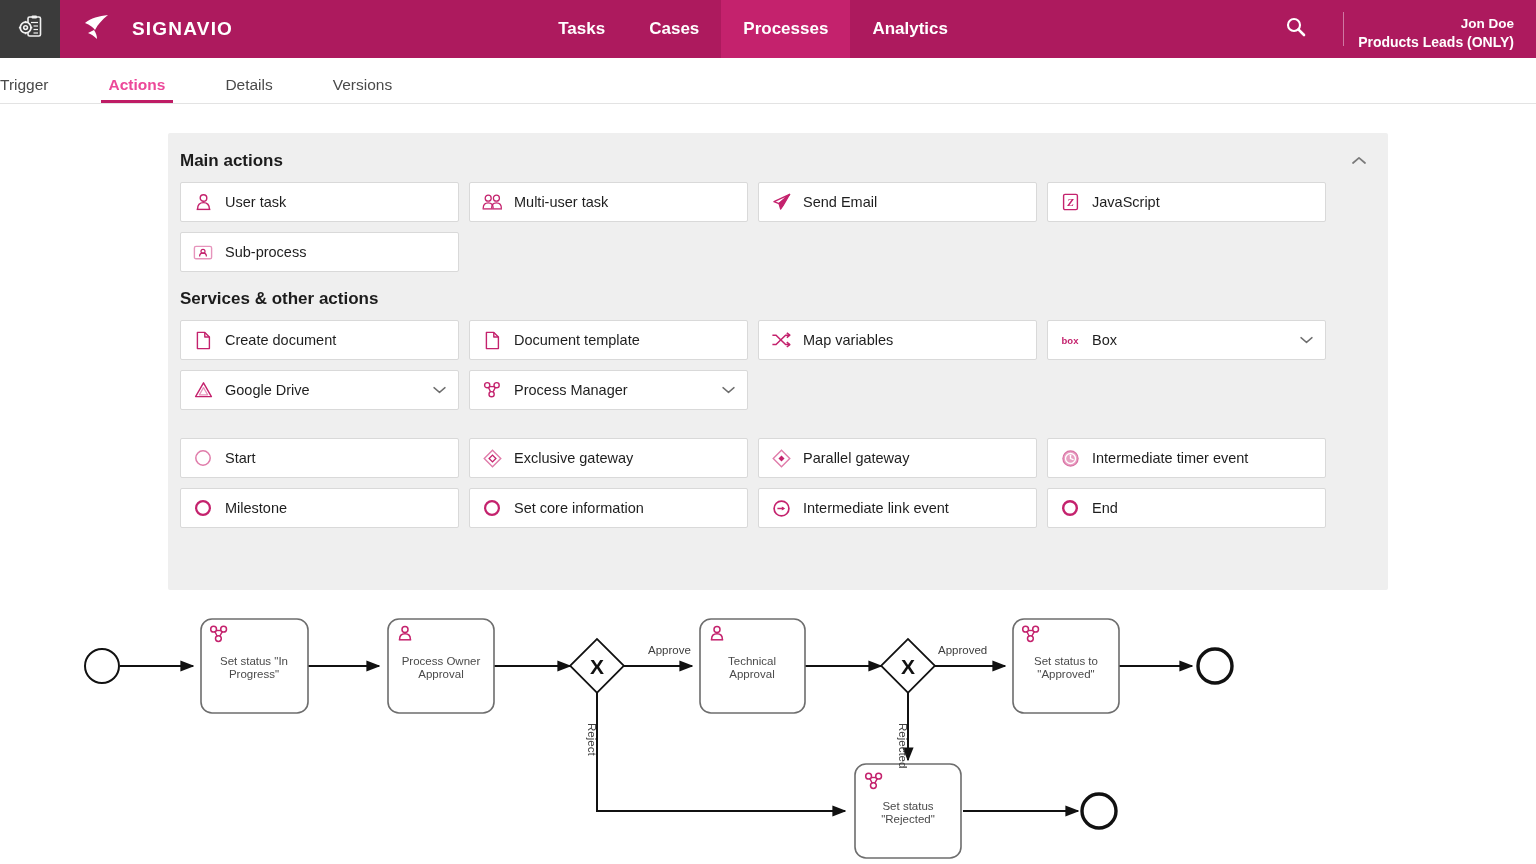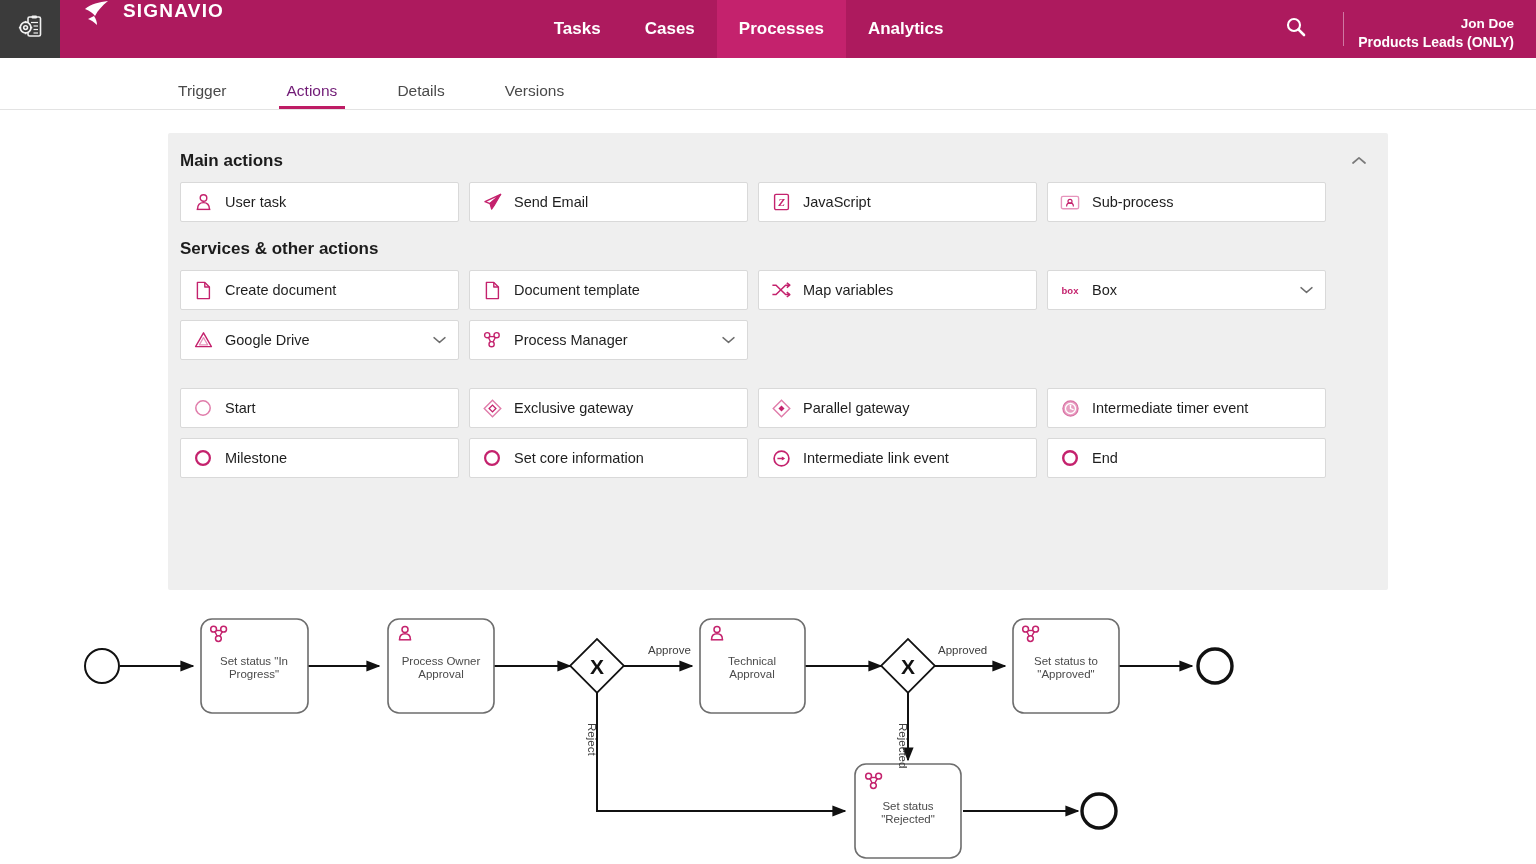--- a/index.html
+++ b/index.html
@@ -14,21 +14,21 @@
   .topbar {
     position: absolute; top: 0; left: 0; width: 1536px; height: 58px;
     background: #AD1A5E;
     display: flex; align-items: stretch;
   }
   .app-square {
     width: 60px; height: 58px; background: #3b3b3b;
     display: flex; align-items: center; justify-content: center; flex: 0 0 60px;
   }
   .brand {
-    display: flex; align-items: flex-start; gap: 11px;
+    display: flex; align-items: center; gap: 20px;
     padding-left: 22px; flex: 0 0 auto;
   }
   .brand-text {
     color: #fff; font-size: 19px; font-weight: bold; letter-spacing: 1.2px;
   }
   .nav-spacer { flex: 1 1 auto; }
   .mainnav { display: flex; align-items: stretch; }
   .mainnav-item {
     display: flex; align-items: center; padding: 14px 22px;
     color: #fff; font-size: 17px; font-weight: bold; cursor: pointer;
@@ -43,29 +43,29 @@
   .divider-v { width: 1px; height: 34px; background: #cf78a2; margin: 0 14px 0 24px; }
   .user-block {
     padding-right: 22px; text-align: right; color: #fff; line-height: 1.3;
     cursor: pointer;
   }
   .user-name { font-size: 13.5px; font-weight: bold; margin-top: 8px; }
   .user-org  { font-size: 14px; font-weight: bold; }
 
   
   .subtabs {
-    position: absolute; top: 58px; left: 0; width: 1536px; height: 52px;
+    position: absolute; top: 58px; left: 0; width: 1536px; height: 46px;
     background: #fff; border-bottom: 1px solid #e3e3e3;
-    display: flex; align-items: flex-end; padding-left: 178px;
+    display: flex; align-items: flex-end; 
   }
   .subtab {
     font-size: 15.5px; color: #4a4a4a; padding: 0 0 9px 0; margin-right: 60px;
     cursor: pointer; position: relative; white-space: nowrap;
   }
-  .subtab.active { color: #701a75; font-weight: normal; }
+  .subtab.active { color: #ec4899; font-weight: bold; }
   .subtab.active::after {
     content: ""; position: absolute; left: -8px; right: -8px; bottom: 0;
     height: 3px; background: #BE1C65;
   }
 
   
   .panel {
     position: absolute; left: 168px; top: 133px; width: 1220px; height: 457px;
     background: #efefef; border-radius: 2px;
   }
@@ -185,20 +185,32 @@
         <span class="ic">
           <svg width="17" height="18" viewBox="0 0 17 18">
             <circle cx="8.5" cy="5" r="3.3" fill="none" stroke="#C4226D" stroke-width="1.4"></circle>
             <path d="M2.6 16 C2.6 11.6 5.2 9.6 8.5 9.6 C11.8 9.6 14.4 11.6 14.4 16" fill="none" stroke="#C4226D" stroke-width="1.4"></path>
             <line x1="1.6" y1="16.4" x2="15.4" y2="16.4" stroke="#C4226D" stroke-width="1.4"></line>
           </svg>
         </span>
         <span class="lbl">User task</span>
       </div>
 
+      <div class="card">
+        <span class="ic">
+          <svg width="21" height="18" viewBox="0 0 21 18">
+            <circle cx="6.2" cy="5.2" r="3" fill="none" stroke="#C4226D" stroke-width="1.3"></circle>
+            <circle cx="14.4" cy="5.2" r="3" fill="none" stroke="#C4226D" stroke-width="1.3"></circle>
+            <path d="M1.2 15.4 C1.2 11.6 3.4 9.8 6.2 9.8 C9 9.8 11.2 11.6 11.2 15.4" fill="none" stroke="#C4226D" stroke-width="1.3"></path>
+            <path d="M9.6 15.4 C9.6 11.6 11.8 9.8 14.4 9.8 C17.2 9.8 19.4 11.6 19.4 15.4" fill="none" stroke="#C4226D" stroke-width="1.3"></path>
+            <line x1="0.6" y1="15.9" x2="20" y2="15.9" stroke="#C4226D" stroke-width="1.3"></line>
+          </svg>
+        </span>
+        <span class="lbl">Multi-user task</span>
+      </div>
 
       <div class="card">
         <span class="ic">
           <svg width="19" height="19" viewBox="0 0 19 19">
             <path d="M17.6 1.4 L2 8.6 L7 10.6 L17.6 1.4 Z" fill="none" stroke="#C4226D" stroke-width="1.4" stroke-linejoin="round"></path>
             <path d="M17.6 1.4 L7 10.6 L8.6 16.2 L11.2 12.4 L17.6 1.4 Z" fill="#C4226D" stroke="#C4226D" stroke-width="1.2" stroke-linejoin="round"></path>
           </svg>
         </span>
         <span class="lbl">Send Email</span>
       </div>

